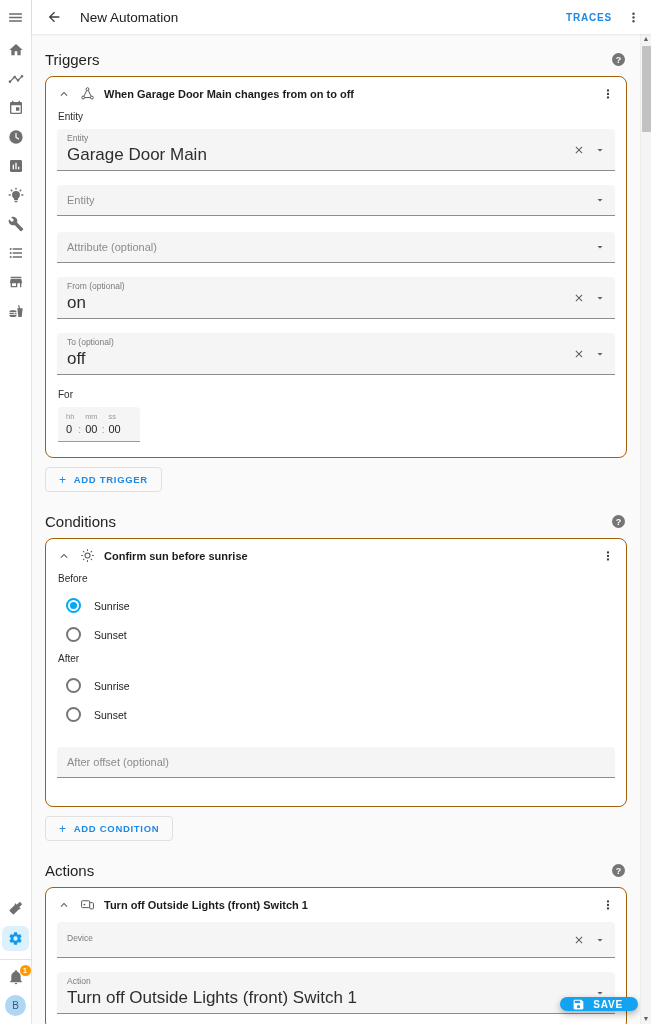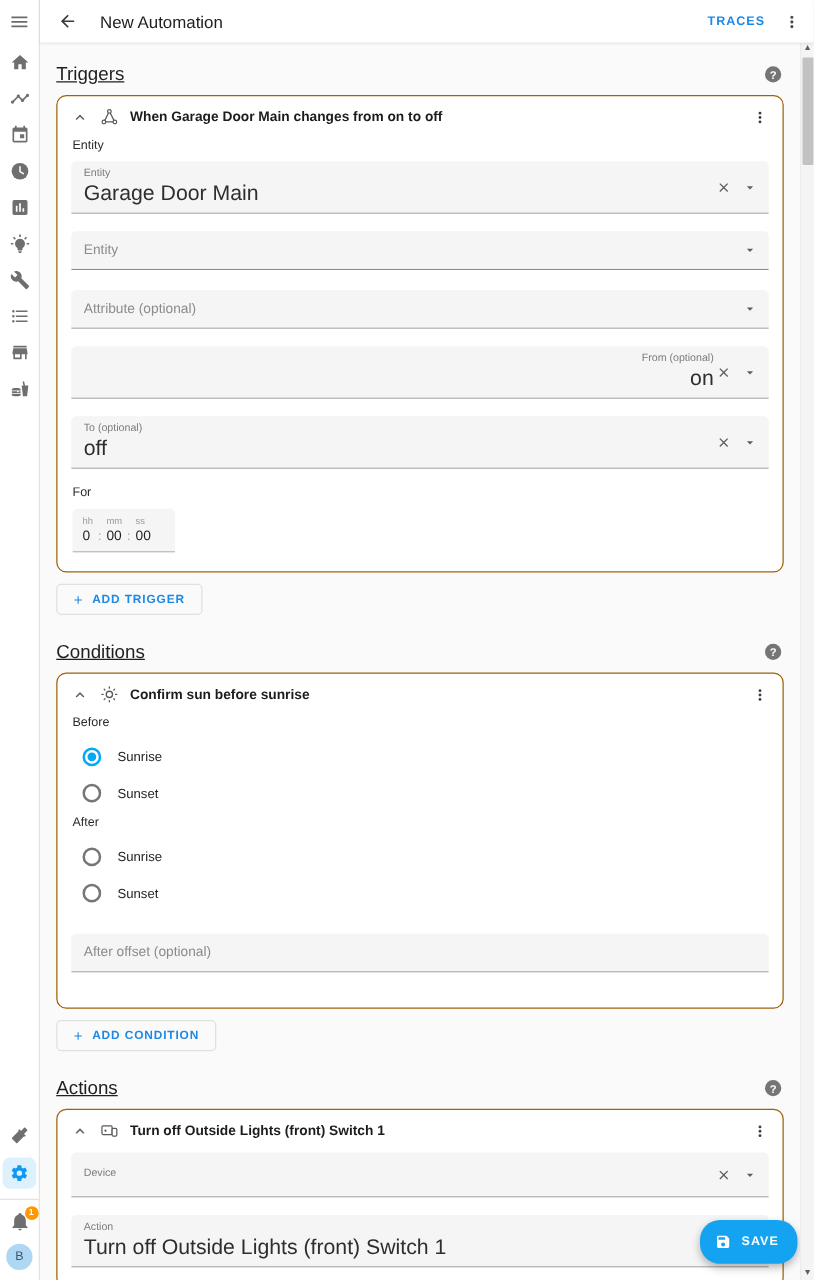--- a/index.html
+++ b/index.html
@@ -54,21 +54,21 @@
     position: absolute; top: 0; right: 0; width: 11px; height: 100%;
     background: #f4f4f4; border-left: 1px solid #ececec;
     display: flex; flex-direction: column; align-items: center;
   }
   .sb-arrow { color: #5f5f5f; font-size: 7px; line-height: 10px; height: 10px; cursor: pointer; }
   .thumb { width: 9px; height: 86px; background: #c2c2c2; border-radius: 1px; margin-top: 2px; cursor: pointer; }
   .track-fill { flex: 1; }
 
   
   .sec-head { display: flex; align-items: center; justify-content: space-between; padding: 8px 2px 8px 0; }
-  .sec-title { font-size: 15px; color: #1f1f1f; text-decoration: underline; }
+  .sec-title { font-size: 15px; color: #1f1f1f; }
   .help {
     width: 13px; height: 13px; border-radius: 50%; background: #757575; color: #fff;
     font-size: 9px; font-weight: bold; display: flex; align-items: center; justify-content: center; cursor: pointer;
   }
   .card {
     background: #fff; border: 1px solid #a16207; border-radius: 8px;
     padding: 9px 11px 13px; margin-bottom: 8px;
   }
   .card-head { display: flex; align-items: center; gap: 9px; margin-bottom: 10px; cursor: pointer; }
   .chev { color: #5f5f5f; }
@@ -115,21 +115,21 @@
   .add-btn {
     display: inline-flex; align-items: center; gap: 7px; color: #1e88e5;
     border: 1px solid #e0e0e0; border-radius: 4px; background: transparent;
     font-family: inherit; font-size: 9.5px; font-weight: bold; letter-spacing: .7px;
     padding: 6px 13px; margin: 1px 0 13px; cursor: pointer;
   }
   .add-btn .plus { font-size: 12px; font-weight: normal; line-height: 8px; }
 
   
   .fab {
-    position: absolute; right: 13px; bottom: 13px; height: 35px; border: none;
+    position: absolute; right: 13px; bottom: 13px; height: 14px; border: none;
     background: #14a3f1; color: #fff; border-radius: 16px; padding: 0 15px 0 12px;
     display: flex; align-items: center; gap: 8px; font-family: inherit;
     font-size: 10px; font-weight: bold; letter-spacing: .8px; cursor: pointer;
     box-shadow: 0 3px 7px rgba(0,0,0,.3);
   }
 </style>
 </head>
 <body>
 
 <aside class="sidebar">
@@ -255,21 +255,21 @@
 
         <div class="tf single" style="margin-top:16px;">
           <div class="ph">Attribute (optional)</div>
           <div class="tf-icons">
             <svg class="tf-caret" width="12" height="12" viewBox="0 0 24 24" fill="currentColor">
                 <path d="M7,10L12,15L17,10H7Z"></path>
               </svg>
           </div>
         </div>
 
-        <div class="tf" style="text-align:right;">
+        <div class="tf" style="">
           <div class="lbl">From (optional)</div>
           <div class="val">on</div>
           <div class="tf-icons">
             <svg class="tf-x" width="12" height="12" viewBox="0 0 24 24" fill="currentColor">
                 <path d="M19,6.41L17.59,5L12,10.59L6.41,5L5,6.41L10.59,12L5,17.59L6.41,19L12,13.41L17.59,19L19,17.59L13.41,12L19,6.41Z"></path>
               </svg>
             <svg class="tf-caret" width="12" height="12" viewBox="0 0 24 24" fill="currentColor">
                 <path d="M7,10L12,15L17,10H7Z"></path>
               </svg>
           </div>

